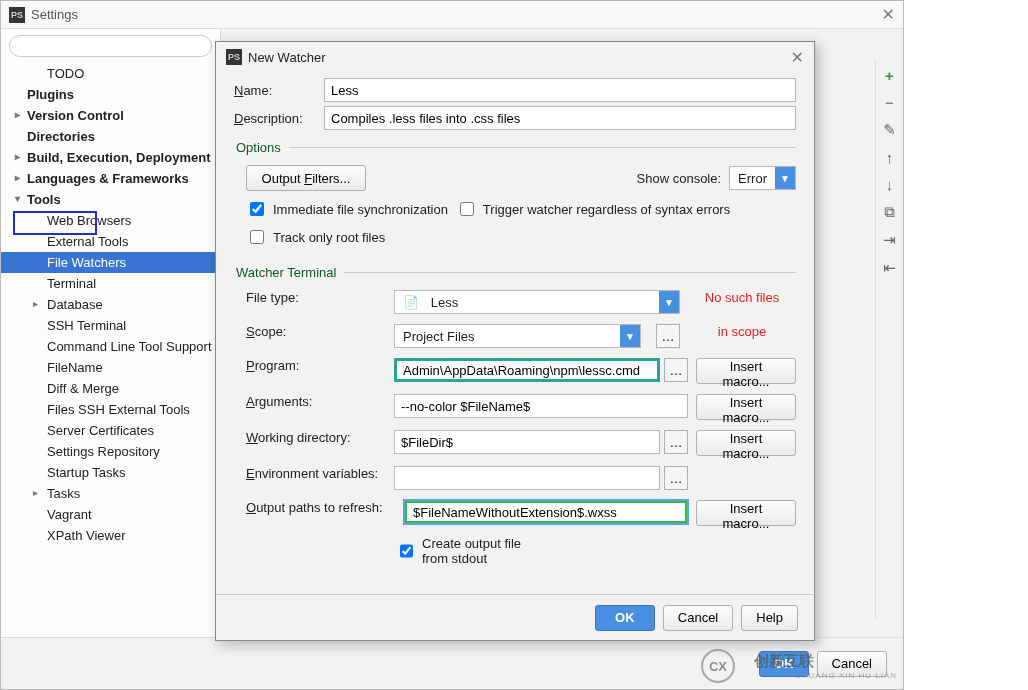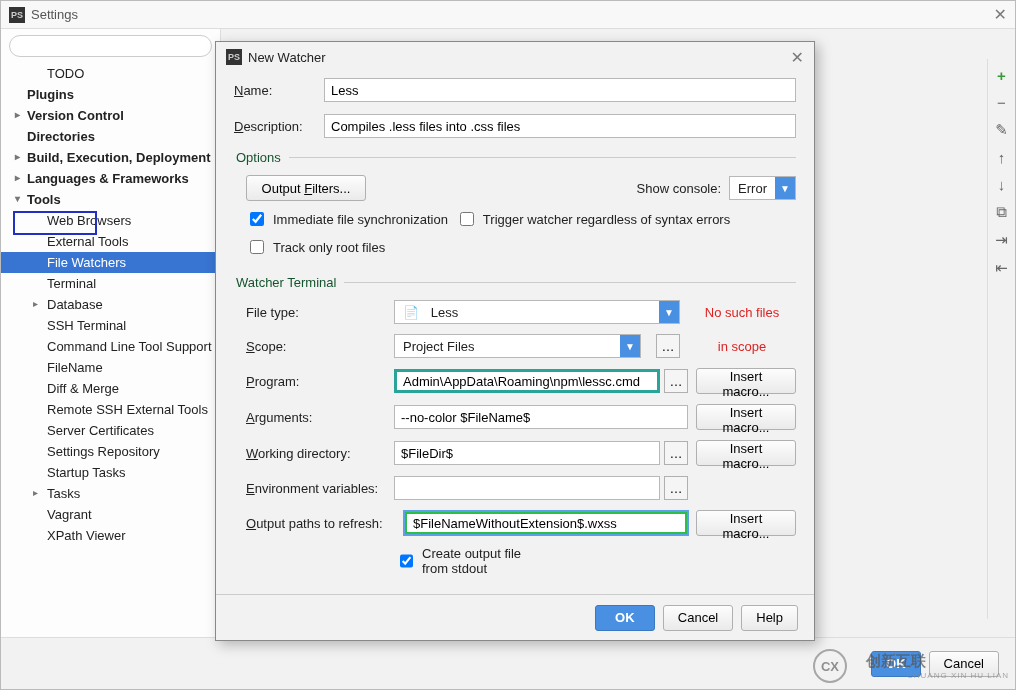--- a/index.html
+++ b/index.html
@@ -1,17 +1,17 @@
 <!DOCTYPE html>
 <html><head>
 <meta charset="utf-8">
 <style>
 * { box-sizing: border-box; font-family: -apple-system, "Segoe UI", Arial, sans-serif; font-size: 13px; }
 body { margin: 0; background: #fff; color: #222; overflow: hidden; }
-.window { width: 1016px; height: 690px; border: 1px solid #bbb; position: relative; background: #f2f2f2; }
+.window { width: 904px; height: 690px; border: 1px solid #bbb; position: relative; background: #f2f2f2; }
 .titlebar { height: 28px; background: #f8f8f8; border-bottom: 1px solid #ddd; display: flex; align-items: center; padding: 0 8px; }
 .app-icon { width: 16px; height: 16px; background: #333; color: #ccc; font-size: 9px; display: inline-flex; align-items: center; justify-content: center; margin-right: 6px; font-weight: bold; }
 .title { color: #555; }
 .close-x { margin-left: auto; color: #7a7a7a; font-size: 16px; cursor: pointer; }
 .main { display: flex; height: 608px; }
 .left { width: 220px; border-right: 1px solid #ddd; background: #fdfdfd; padding-top: 6px; }
 .search-wrap { padding: 0 8px 6px; }
 .search { width: 100%; height: 22px; border: 1px solid #ccc; border-radius: 11px; padding: 0 8px; }
 .tree { font-size: 13px; }
 .tree-item { padding: 3px 8px 3px 26px; cursor: pointer; white-space: nowrap; overflow: hidden; text-overflow: ellipsis; position: relative; }
@@ -25,32 +25,32 @@
 .toolbar-right { position: absolute; right: 0; top: 30px; width: 28px; background: #f2f2f2; border-left: 1px solid #ddd; height: 560px; display: flex; flex-direction: column; align-items: center; gap: 10px; padding-top: 8px; }
 .toolbar-right span { color: #666; cursor: pointer; font-size: 15px; }
 .toolbar-right .plus { color: #3a9a3a; font-weight: bold; }
 .footer { position: absolute; bottom: 0; left: 0; right: 0; height: 52px; border-top: 1px solid #ddd; display: flex; align-items: center; justify-content: flex-end; gap: 8px; padding-right: 16px; background: #f2f2f2; }
 .btn { height: 26px; padding: 0 14px; border: 1px solid #b0b0b0; background: linear-gradient(#fdfdfd,#eaeaea); border-radius: 3px; cursor: pointer; }
 .btn.primary { background: #4a90e2; border-color: #3a78c0; color: #fff; font-weight: bold; }
 
 .dialog { position: absolute; left: 214px; top: 40px; width: 600px; height: 600px; background: #f2f2f2; border: 1px solid #888; box-shadow: 4px 4px 12px rgba(0,0,0,0.25); z-index: 10; display: flex; flex-direction: column; }
 .dlg-title { height: 30px; display: flex; align-items: center; padding: 0 10px; background: #f2f2f2; }
 .dlg-body { flex: 1; padding: 6px 18px; overflow: hidden; }
-.row { display: flex; align-items: center; margin-bottom: 12px; gap: 10px; }
+.row { display: flex; align-items: center; margin-bottom: 4px; gap: 10px; }
 .row label { width: 80px; }
 .row input[type=text] { flex: 1; height: 24px; border: 1px solid #b8b8b8; padding: 0 6px; background: #fff; }
 fieldset { border: none; border-top: 1px solid #ccc; margin: 10px 0; padding: 10px 0 0 0; }
 legend { color: #14532d; padding-right: 8px; }
 .opt-row { display: flex; align-items: center; gap: 8px; margin-bottom: 8px; padding-left: 12px; }
 .chk { display: flex; align-items: center; gap: 6px; }
 .chk input { width: 14px; height: 14px; }
 .select-like { display: inline-flex; align-items: center; border: 1px solid #b8b8b8; background: #fff; height: 24px; }
 .select-like span { padding: 0 8px; }
 .select-like .dd { width: 20px; height: 100%; background: #4a90e2; color: #fff; display: flex; align-items: center; justify-content: center; font-size: 10px; }
-.ws-row { display: flex; align-items: center; gap: 8px; margin-bottom: 10px; padding-left: 12px; }
+.ws-row { display: flex; gap: 8px; margin-bottom: 10px; padding-left: 12px; }
 .ws-row label { width: 140px; }
 .ws-row .field { flex: 1; min-width: 0; }
 .ws-row .field input, .ws-row .field .select-like { width: 100%; }
 .sq { width: 24px; height: 24px; border: 1px solid #b0b0b0; background: #f5f5f5; cursor: pointer; display: flex; align-items: center; justify-content: center; }
 .macro-btn { width: 100px; }
 .no-files { color: #d22; text-align: center; font-size: 13px; }
 .hl-teal { border: 3px solid #2aa39a !important; }
 .hl-green { border: 3px solid #2bbf4a !important; }
 .focus-blue { outline: 2px solid #5da0e8; outline-offset: -1px; }
 .dlg-footer { height: 46px; border-top: 1px solid #ccc; display: flex; align-items: center; justify-content: flex-end; gap: 8px; padding-right: 16px; }
@@ -85,21 +85,21 @@
         <div class="tree-item bold"><span class="arr">▾</span><span>Tools</span></div>
         <div class="tree-item sub">Web Browsers</div>
         <div class="tree-item sub">External Tools</div>
         <div class="tree-item sub selected">File Watchers</div>
         <div class="tree-item sub">Terminal</div>
         <div class="tree-item sub"><span class="arr">▸</span><span>Database</span></div>
         <div class="tree-item sub">SSH Terminal</div>
         <div class="tree-item sub">Command Line Tool Support</div>
         <div class="tree-item sub">FileName</div>
         <div class="tree-item sub">Diff &amp; Merge</div>
-        <div class="tree-item sub">Remote SSH External Tools</div>
+        <div class="tree-item sub">Files SSH External Tools</div>
         <div class="tree-item sub">Server Certificates</div>
         <div class="tree-item sub">Settings Repository</div>
         <div class="tree-item sub">Startup Tasks</div>
         <div class="tree-item sub"><span class="arr">▸</span><span>Tasks</span></div>
         <div class="tree-item sub">Vagrant</div>
         <div class="tree-item sub">XPath Viewer</div>
       </div>
       <div class="tools-box"></div>
     </div>
 

